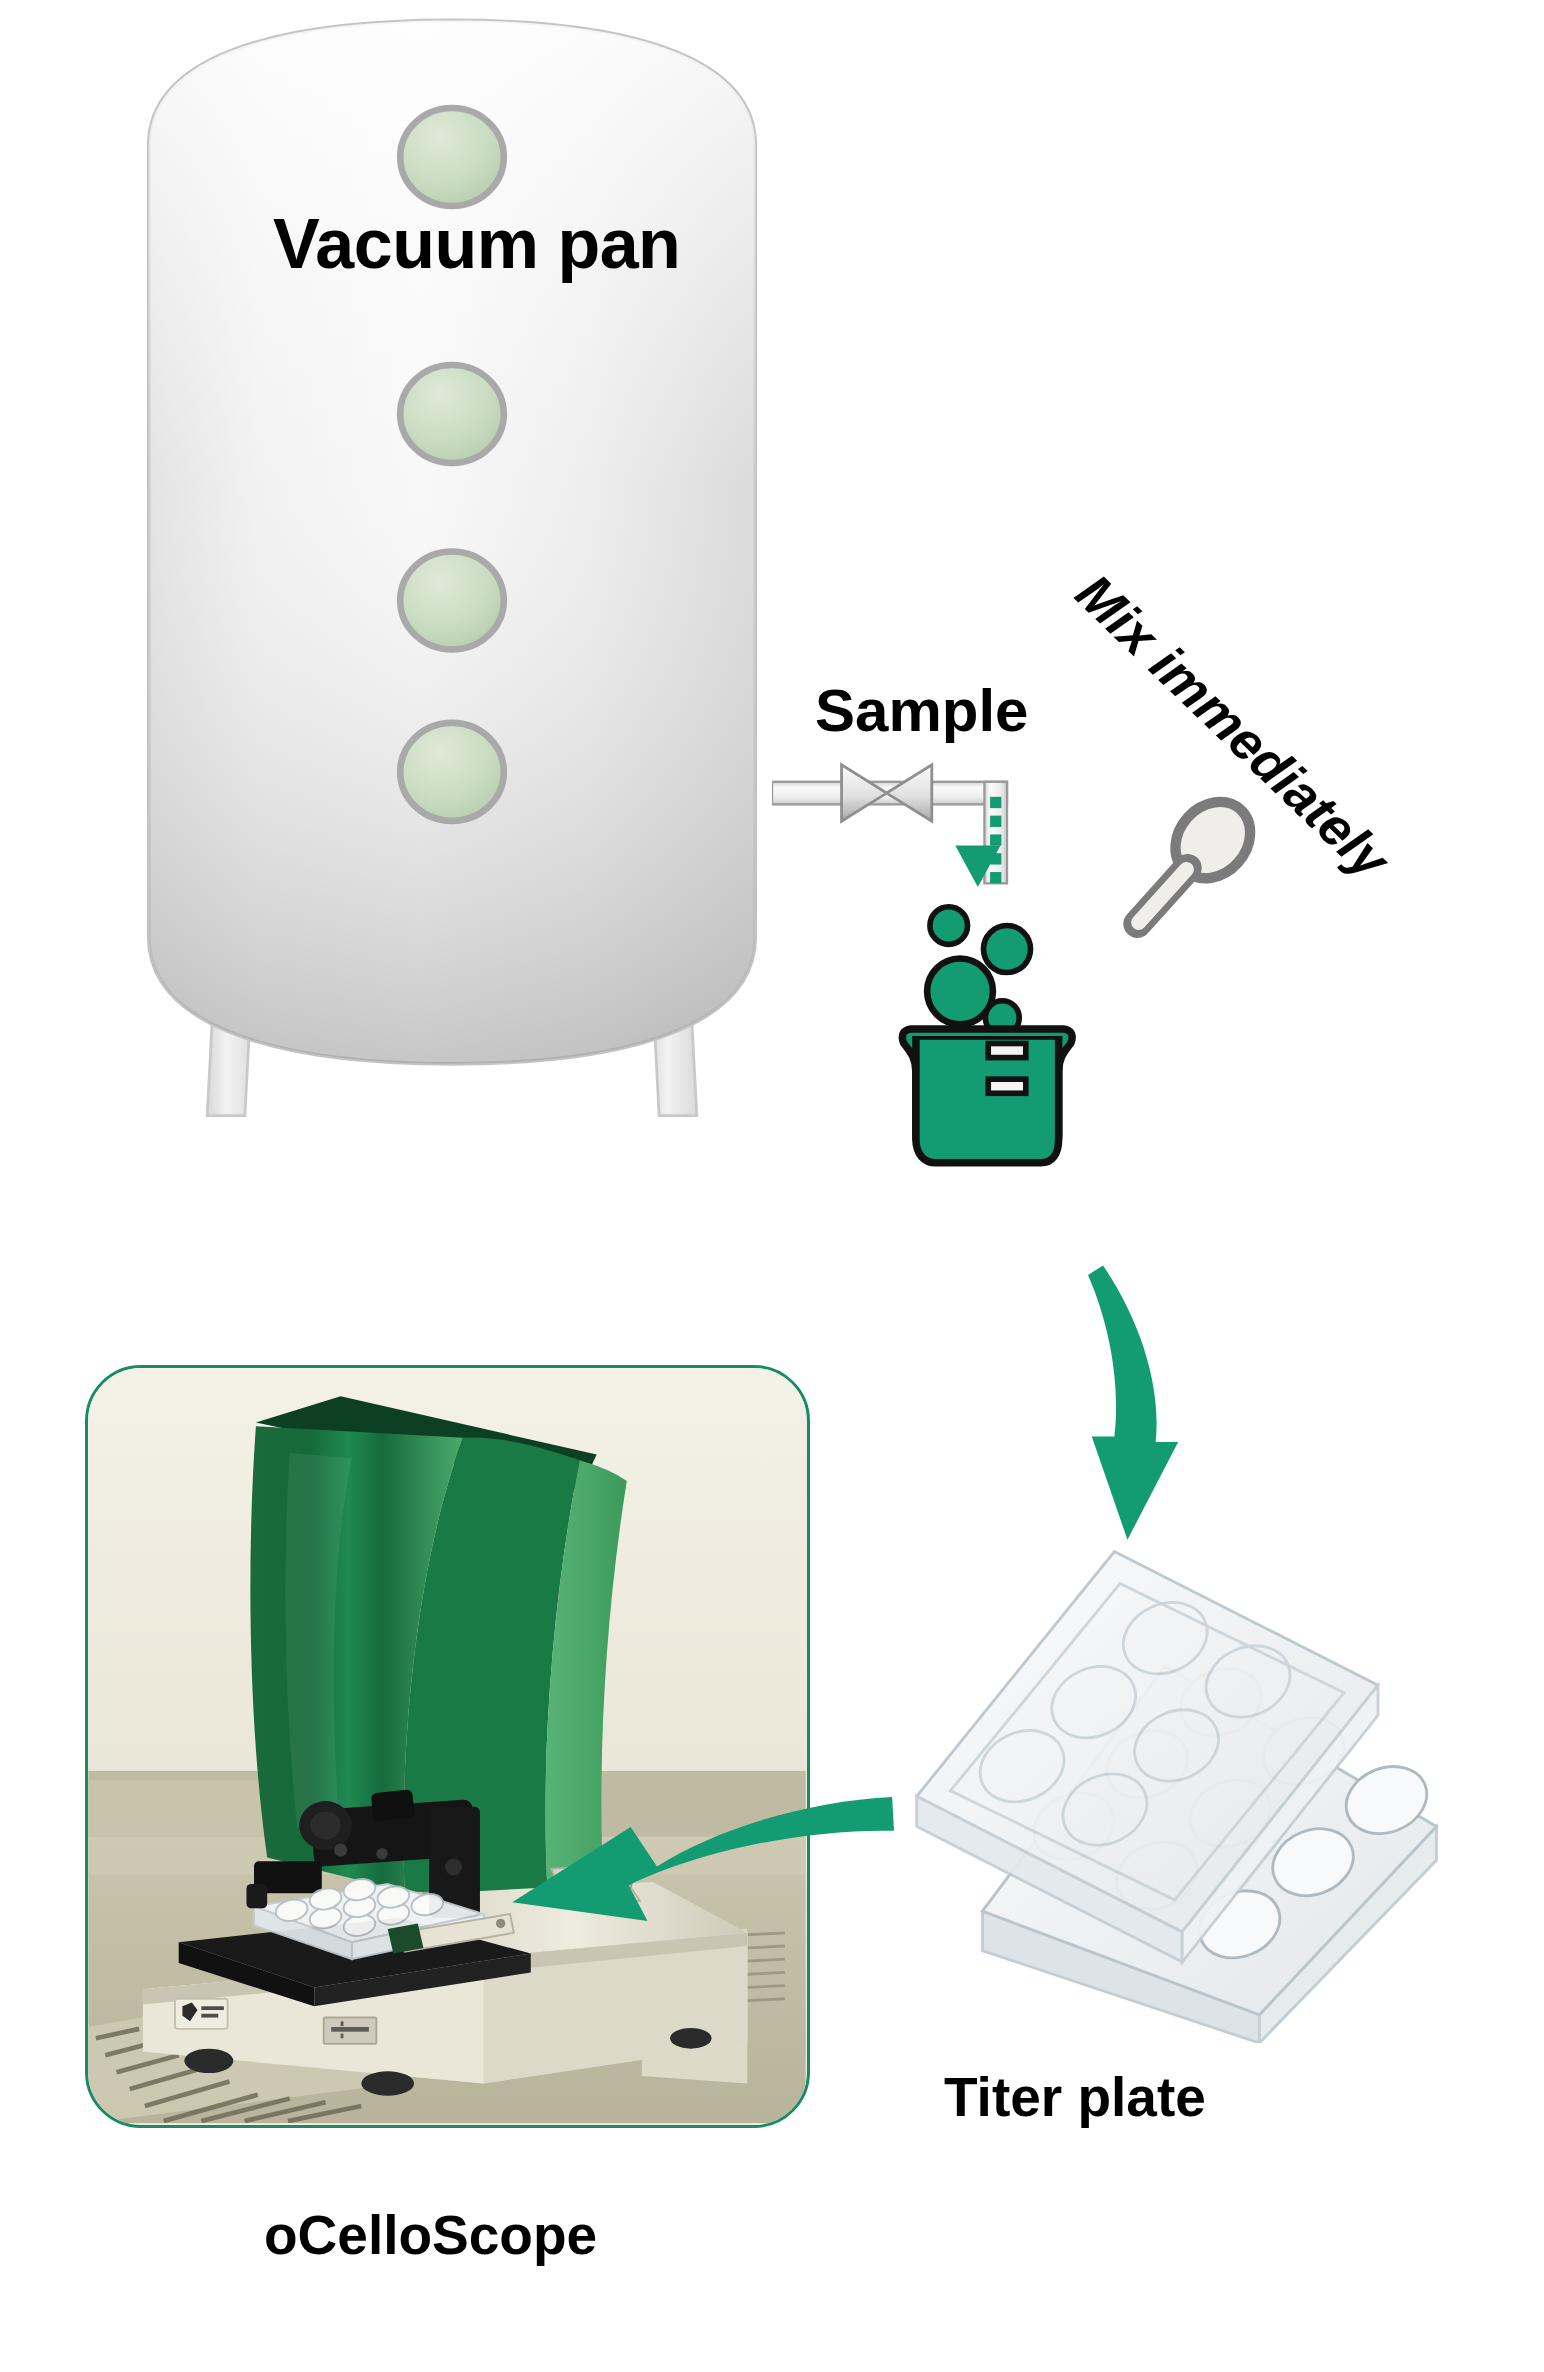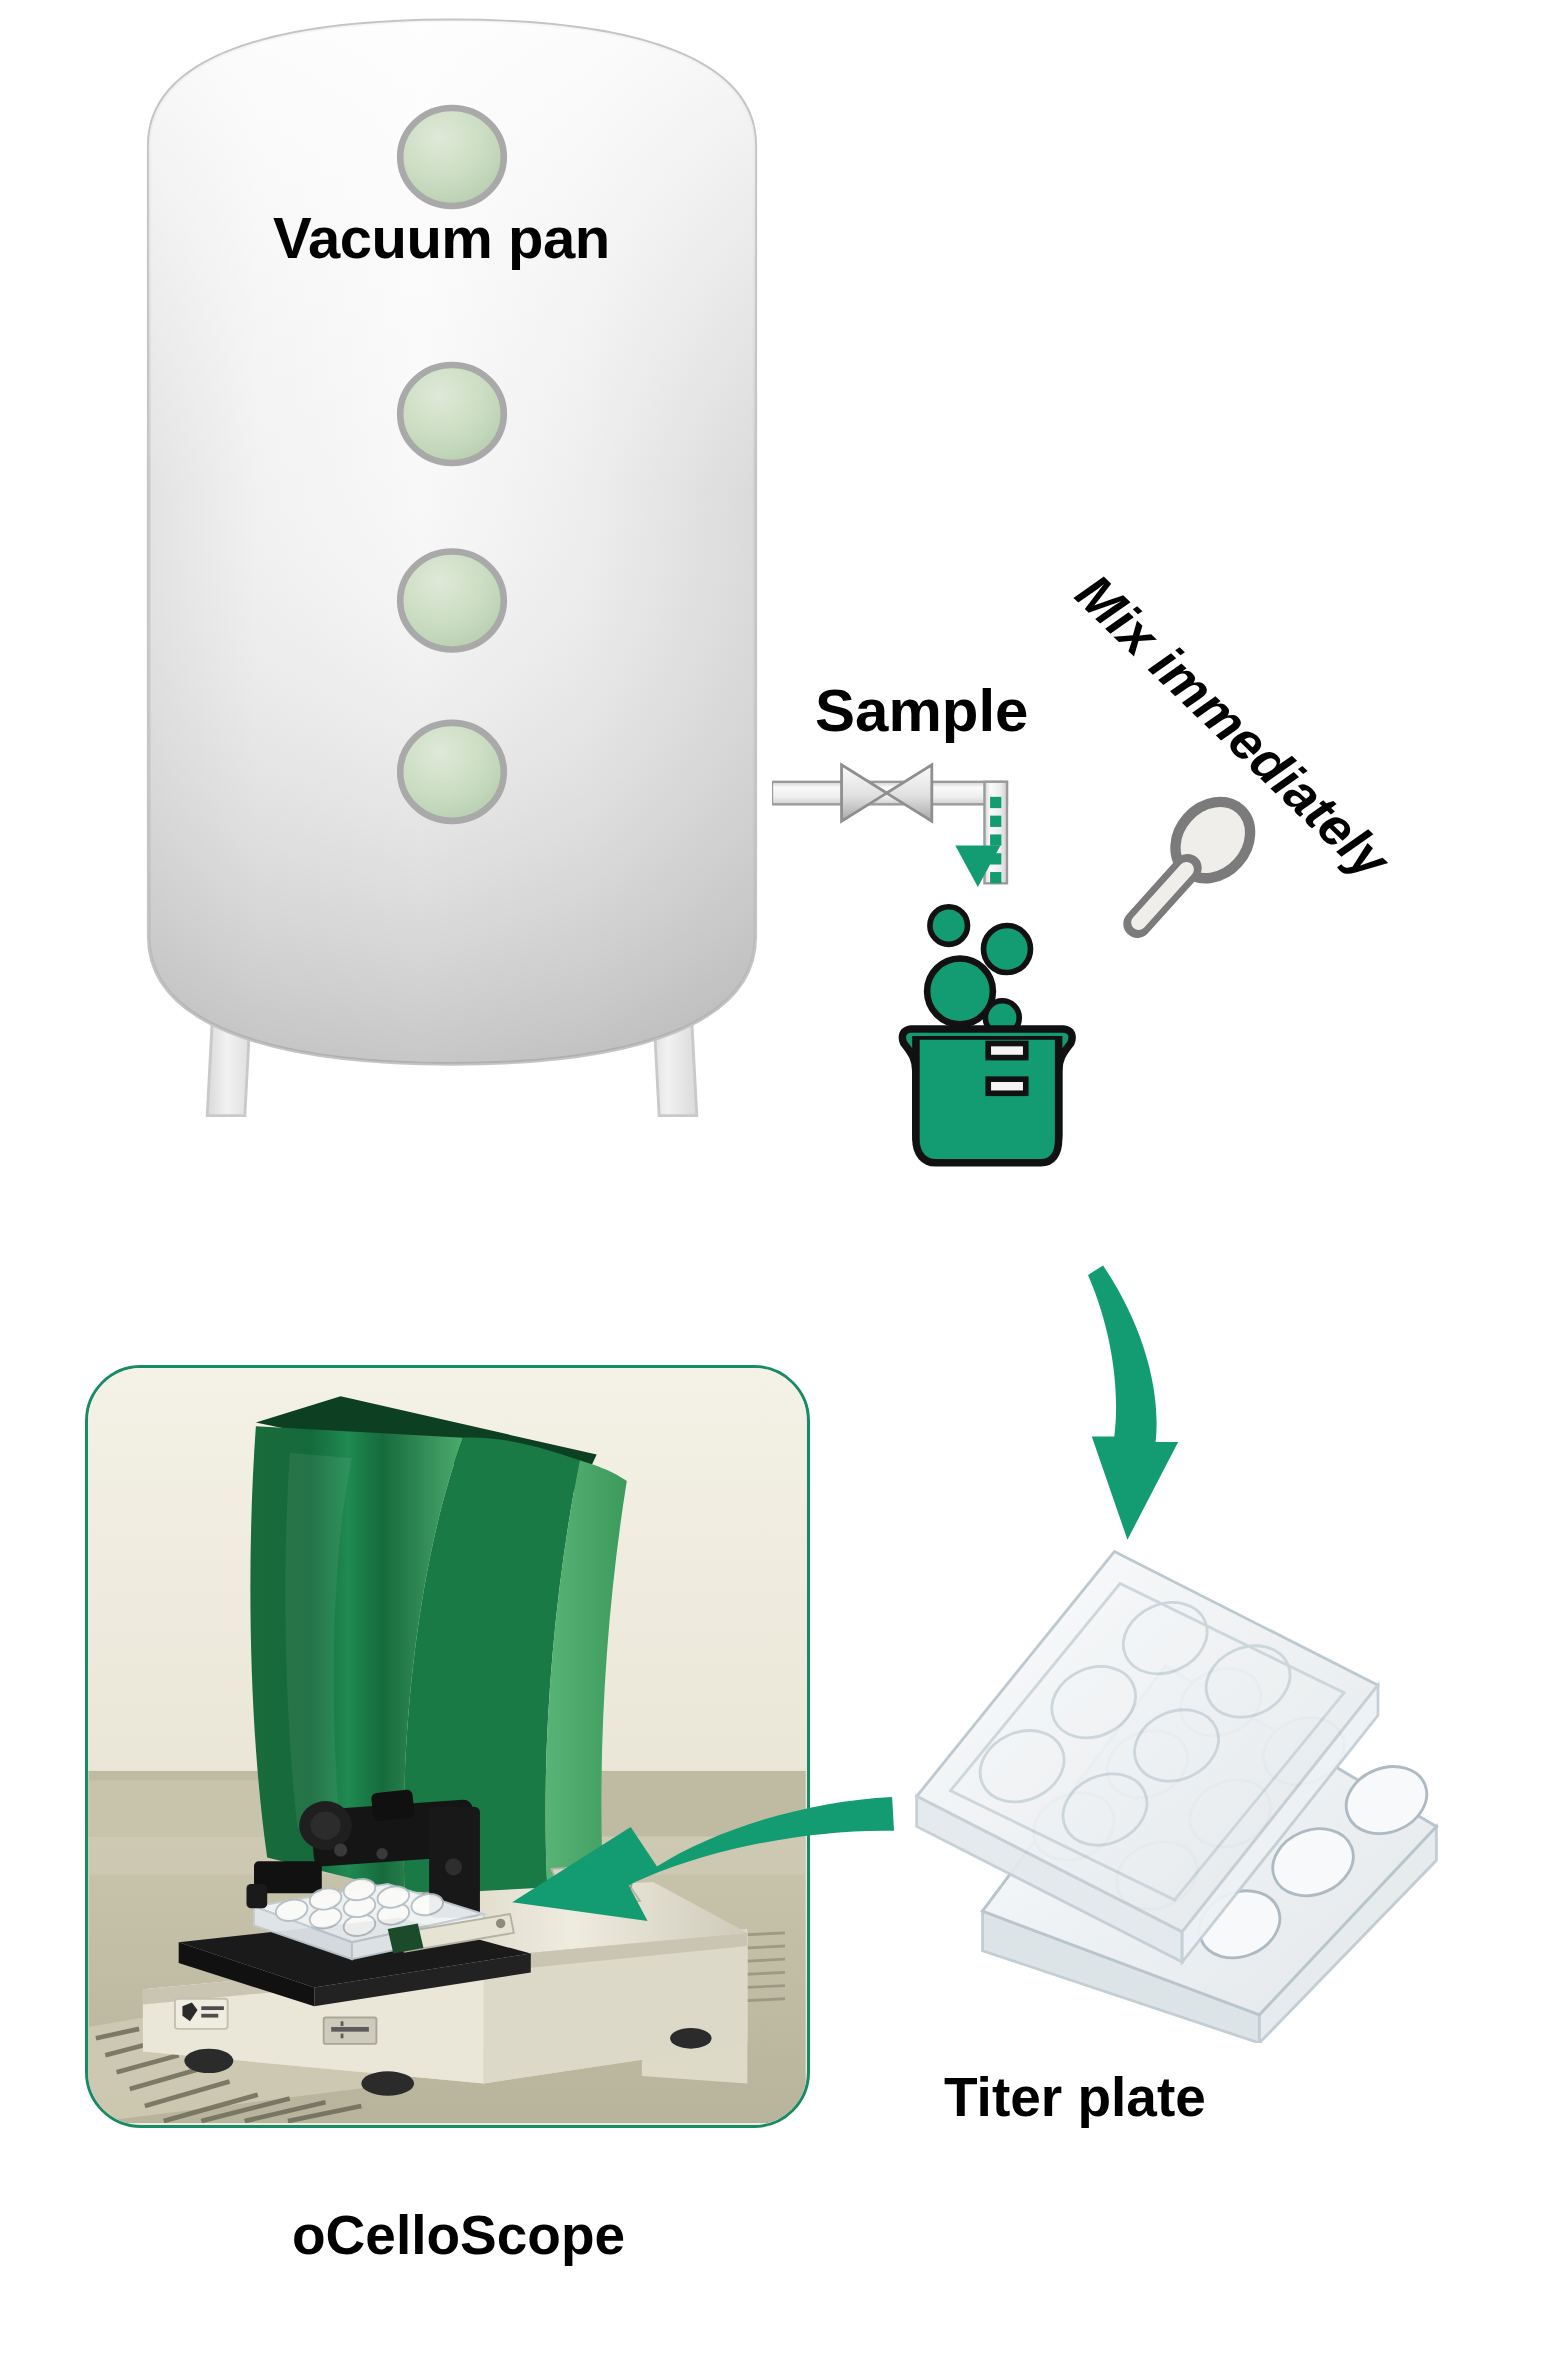--- a/index.html
+++ b/index.html
@@ -28,21 +28,21 @@
     position: absolute;
     color: #000000;
     font-family: "Liberation Sans", sans-serif;
     font-weight: bold;
     white-space: nowrap;
     line-height: 1;
     user-select: none;
   }
   #vacuum-pan-label {
     left: 273px; top: 209px;
-    font-size: 58px;
+    font-size: 70px;
     letter-spacing: -0.5px;
   }
   #sample-label {
     left: 815px; top: 681px;
     font-size: 60px;
   }
   #mix-label {
     left: 1104px; top: 565px;
     font-size: 53px;
     transform: rotate(44deg);
@@ -54,21 +54,20 @@
     left: 797px; top: 1175px;
     font-size: 55px;
   }
   #titer-label {
     left: 944px; top: 2070px;
     font-size: 55px;
   }
   #ocelloscope-label {
     left: 264px; top: 2208px;
     font-size: 55px;
-    margin-left: 28px;
   }
 
   
   #vacuum-pan-group { left: 113px; top: 9.4px; width: 678px; height: 1215px; }
 
   
   #pipework-group { left: 772px; top: 744px; width: 282px; height: 179px; }
 
   
   #beaker-group { left: 866px; top: 819px; width: 282px; height: 339px; }

